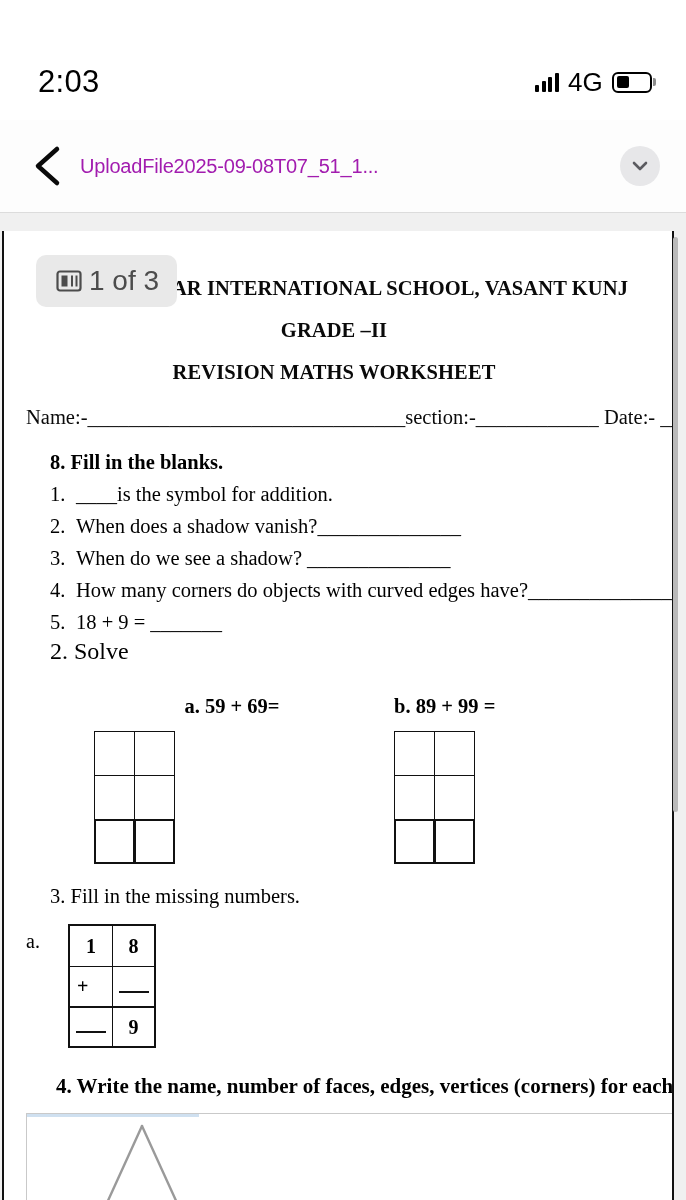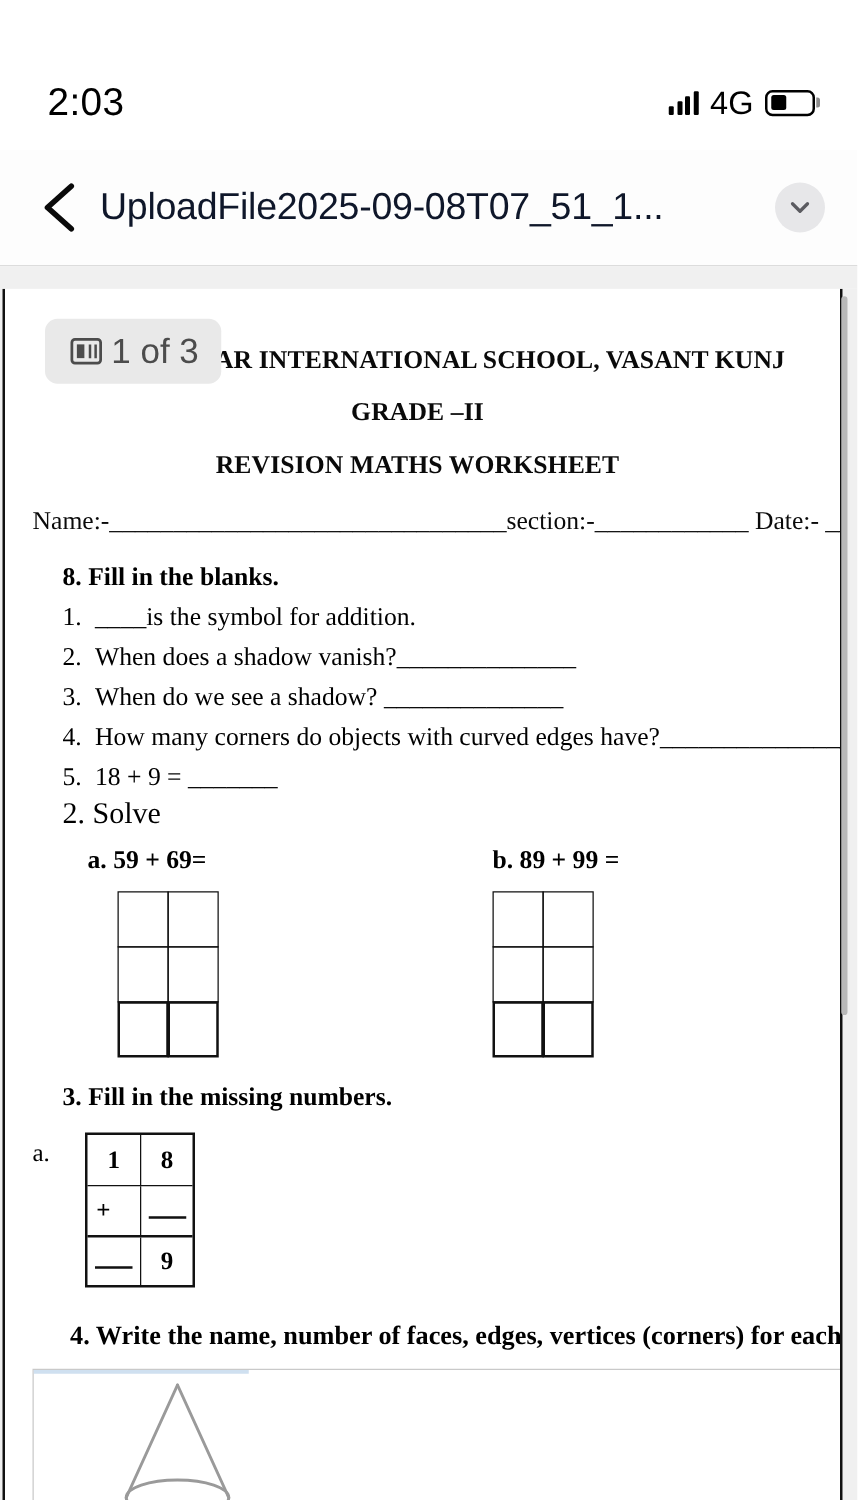--- a/index.html
+++ b/index.html
@@ -94,23 +94,23 @@
     width: 54px;
     height: 54px;
     display: flex;
     align-items: center;
     justify-content: center;
     flex: 0 0 auto;
   }
   .back-btn svg { display: block; }
   .nav-title {
     flex: 1;
-    font-size: 30px;
+    font-size: 20px;
     font-weight: 400;
-    color: #0f172a;
+    color: #a21caf;
     white-space: nowrap;
     overflow: hidden;
     text-overflow: clip;
     padding-left: 6px;
     letter-spacing: -0.2px;
   }
   .nav-chevron {
     flex: 0 0 auto;
     width: 40px;
     height: 40px;
@@ -222,21 +222,22 @@
   .q-heading2 {
     font-weight: normal;
     font-size: 24px;
     margin-top: 4px;
     padding-left: 28px;
   }
 
   
   .solve-row {
     display: flex;
-    margin-top: 12px;
+    margin-top: 30px;
+    text-align: center;
   }
   .solve-col { position: relative; }
   .solve-col.a { width: 372px; padding-left: 48px; }
   .solve-col.b { padding-left: 0; }
   .solve-label {
     font-weight: bold;
     font-size: 20.5px;
     margin-bottom: 13px;
   }
   .grid-2x3 {
@@ -253,21 +254,21 @@
     flex: 1 1 50%;
     border: 1px solid #111;
     margin: -0.5px;
   }
   .cell.bold { border: 2px solid #111; }
   .grid-a { margin-left: 24px; }
   .grid-b { margin-left: 0; }
 
   
   .q3-heading {
-    font-weight: bold;
+    font-weight: normal;
     font-size: 20.5px;
     margin-top: 22px;
     padding-left: 28px;
   }
   .q3-wrap {
     margin-top: 16px;
     display: flex;
     align-items: flex-start;
   }
   .q3-a {

